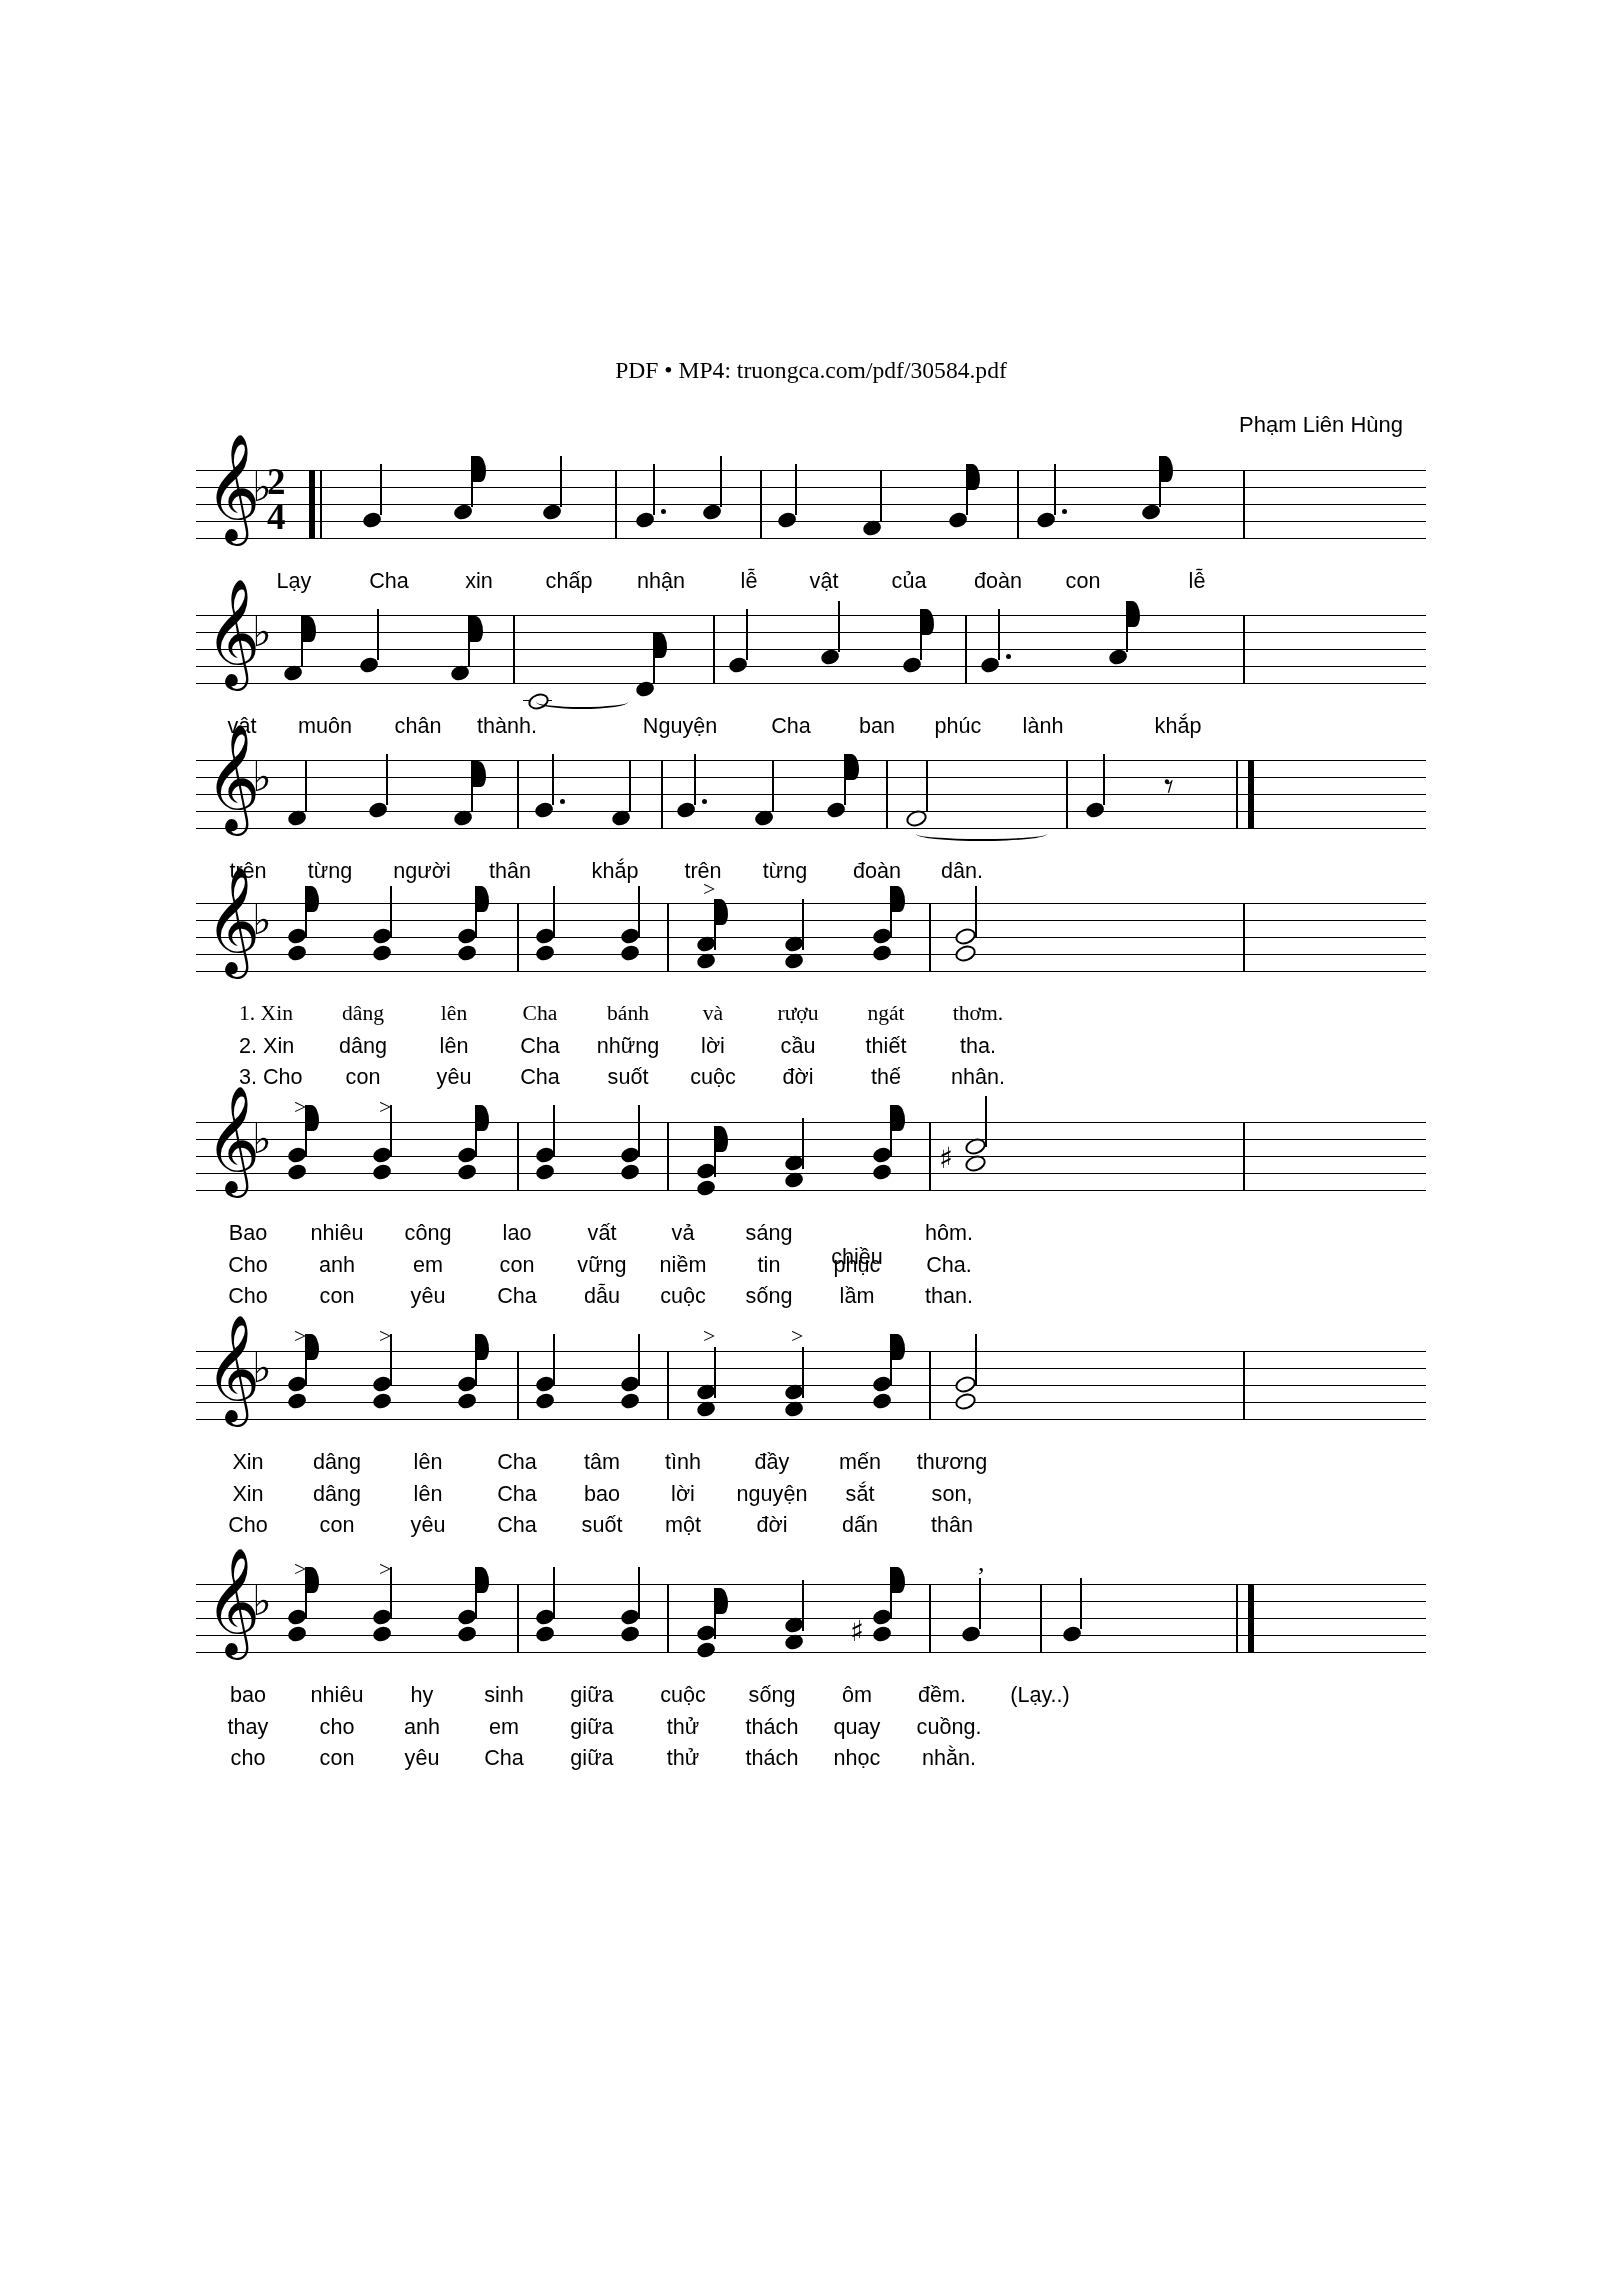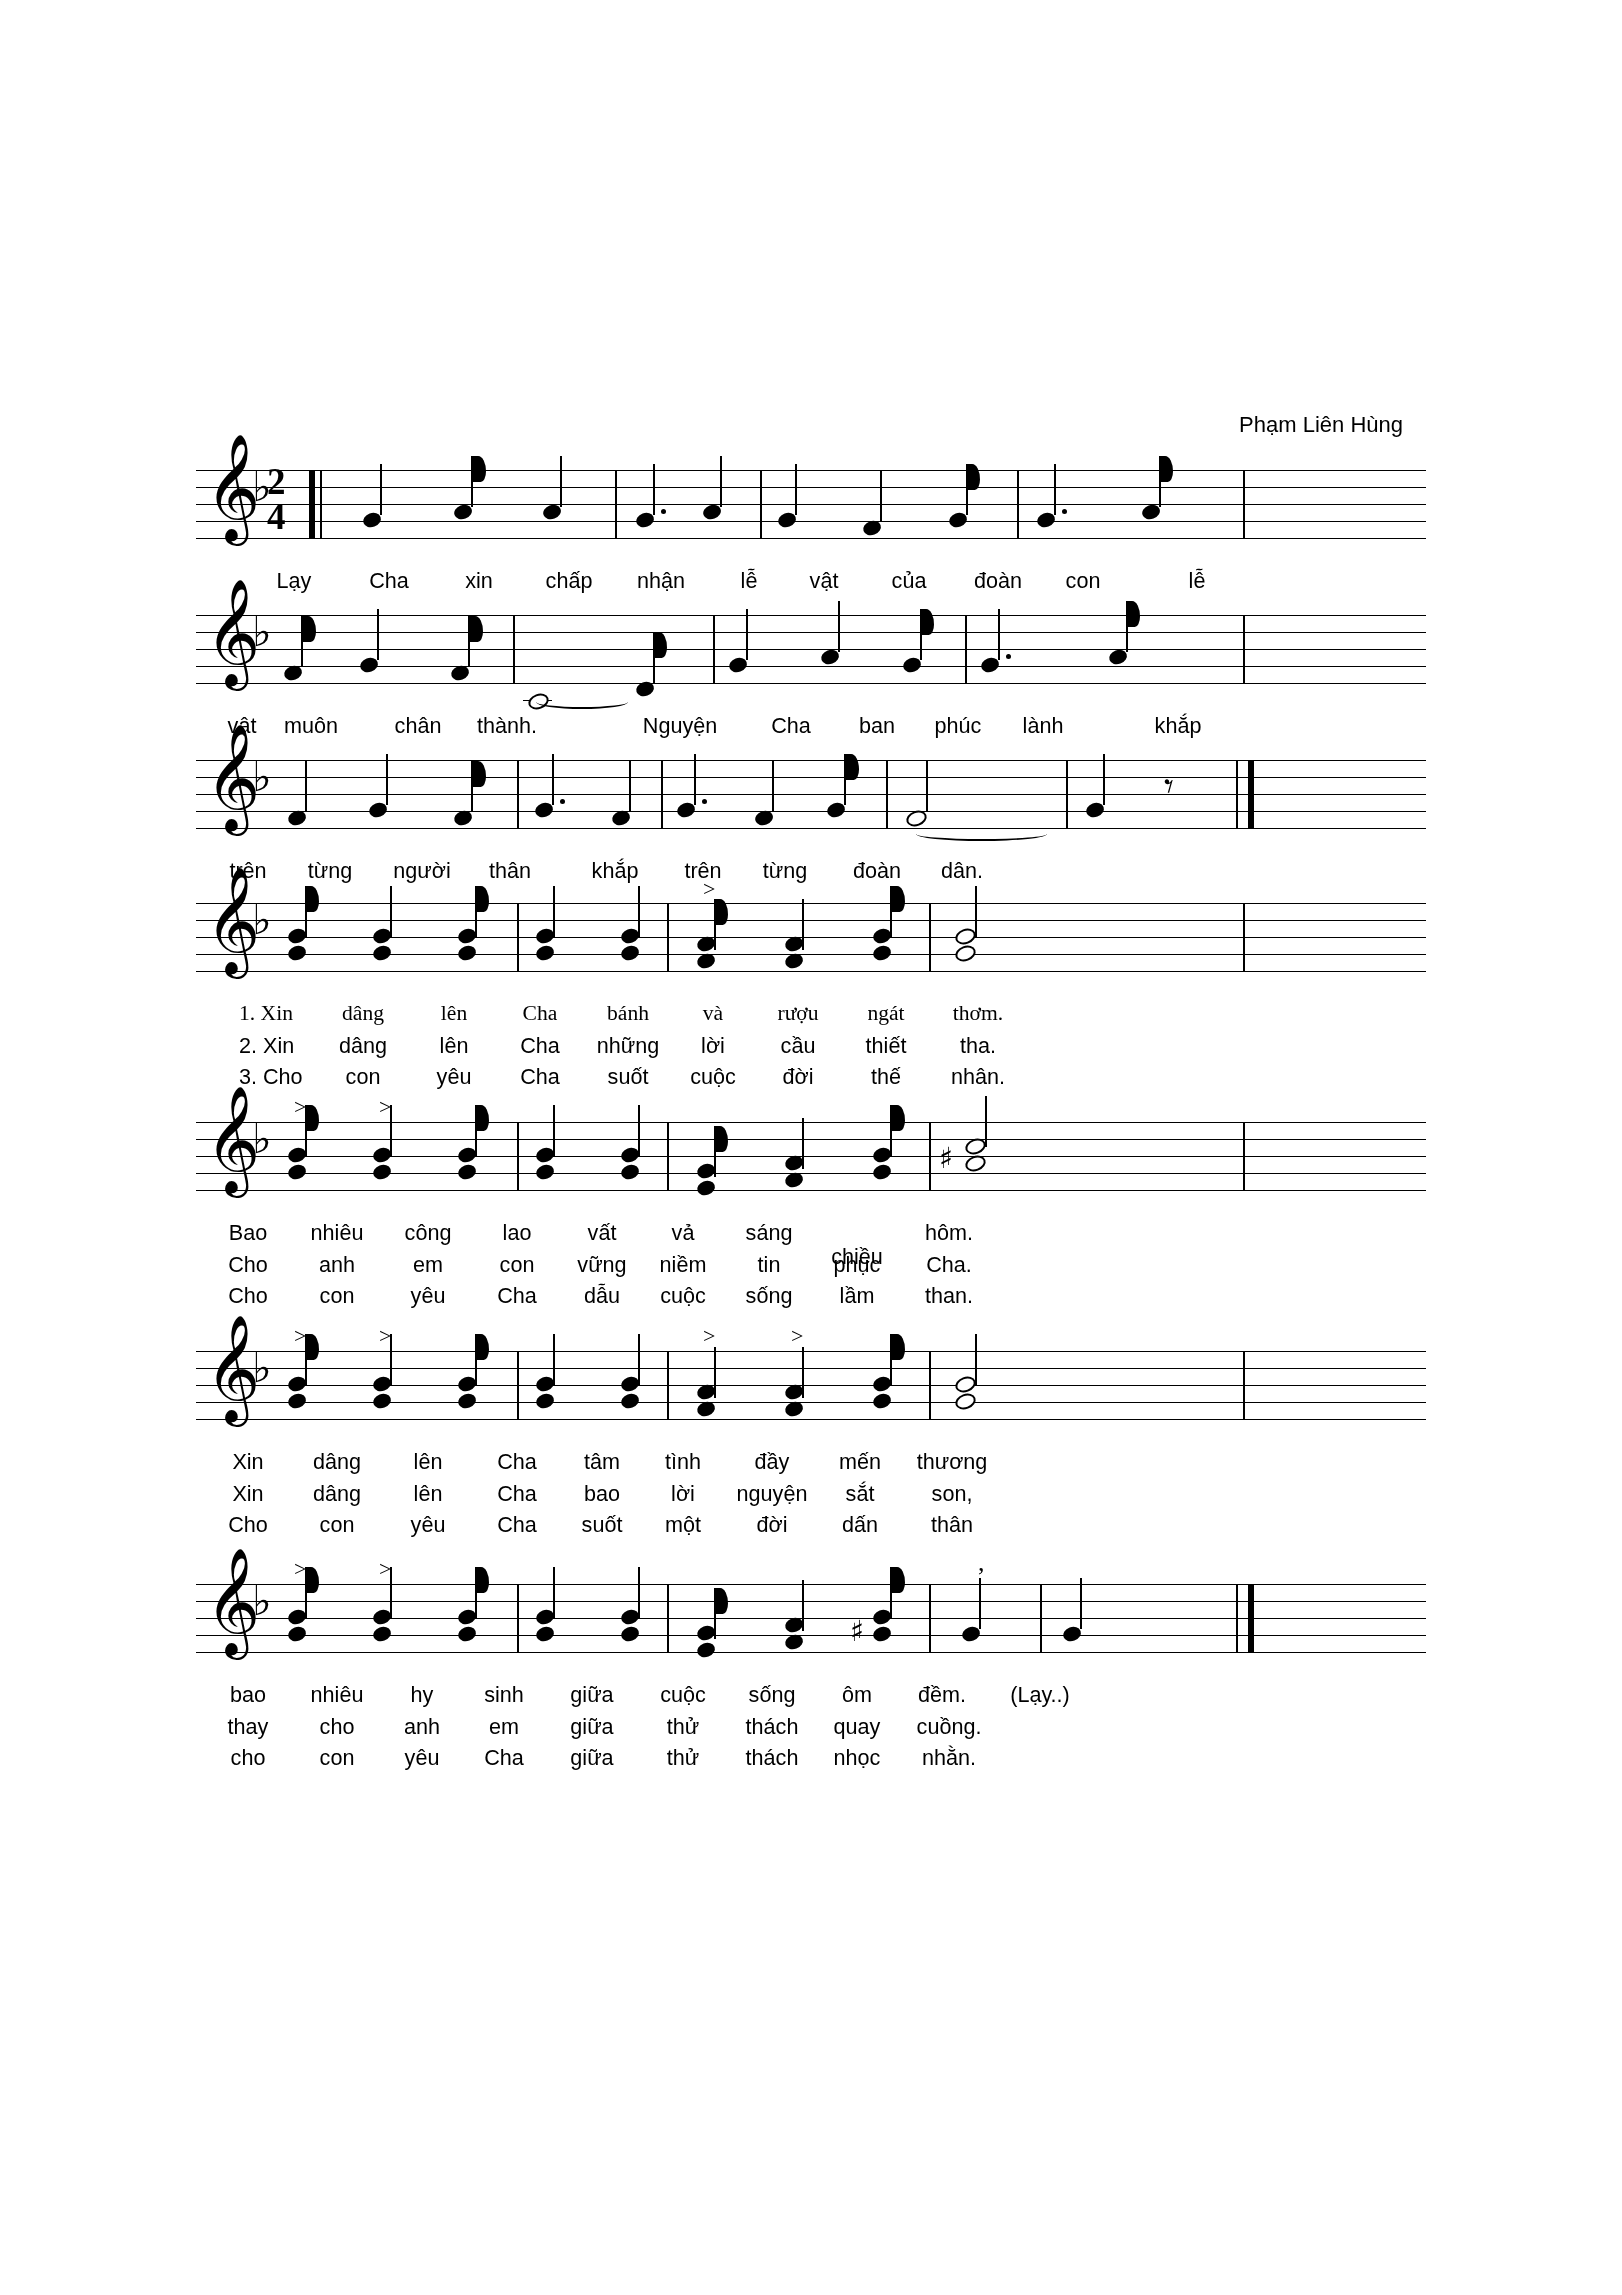--- a/index.html
+++ b/index.html
@@ -201,20 +201,21 @@
   }
   .lyric.lead {
     transform: none;
   }
 </style>
 </head>
 <body>
 
 <div class="page">
 
+  <div class="subtitle">PDF • MP4: truongca.com/pdf/30584.pdf</div>
   <div class="composer">Phạm Liên Hùng</div>
 
   <div class="system" style="top:470px;">
     <div class="staff">
       <div class="line l1"></div>
       <div class="line l2"></div>
       <div class="line l3"></div>
       <div class="line l4"></div>
       <div class="line l5"></div>
 
@@ -339,21 +340,21 @@
 
       <div class="note" style="left:913px; top:35px;"></div>
       <div class="stem" style="left:930px; top:-14.4px;"></div>
       <div class="flag" style="left:931px; top:-14.4px;"></div>
 
       <div class="barline" style="left:1047px;"></div>
     </div>
 
     <div class="lyricline" style="top:98px;">
       <span class="lyric" style="left:46px;">vật</span>
-      <span class="lyric" style="left:115px;">muôn</span>
+      <span class="lyric" style="left:129px;">muôn</span>
       <span class="lyric" style="left:222px;">chân</span>
       <span class="lyric" style="left:311px;">thành.</span>
       <span class="lyric" style="left:484px;">Nguyện</span>
       <span class="lyric" style="left:595px;">Cha</span>
       <span class="lyric" style="left:681px;">ban</span>
       <span class="lyric" style="left:762px;">phúc</span>
       <span class="lyric" style="left:847px;">lành</span>
       <span class="lyric" style="left:982px;">khắp</span>
     </div>
   </div>

